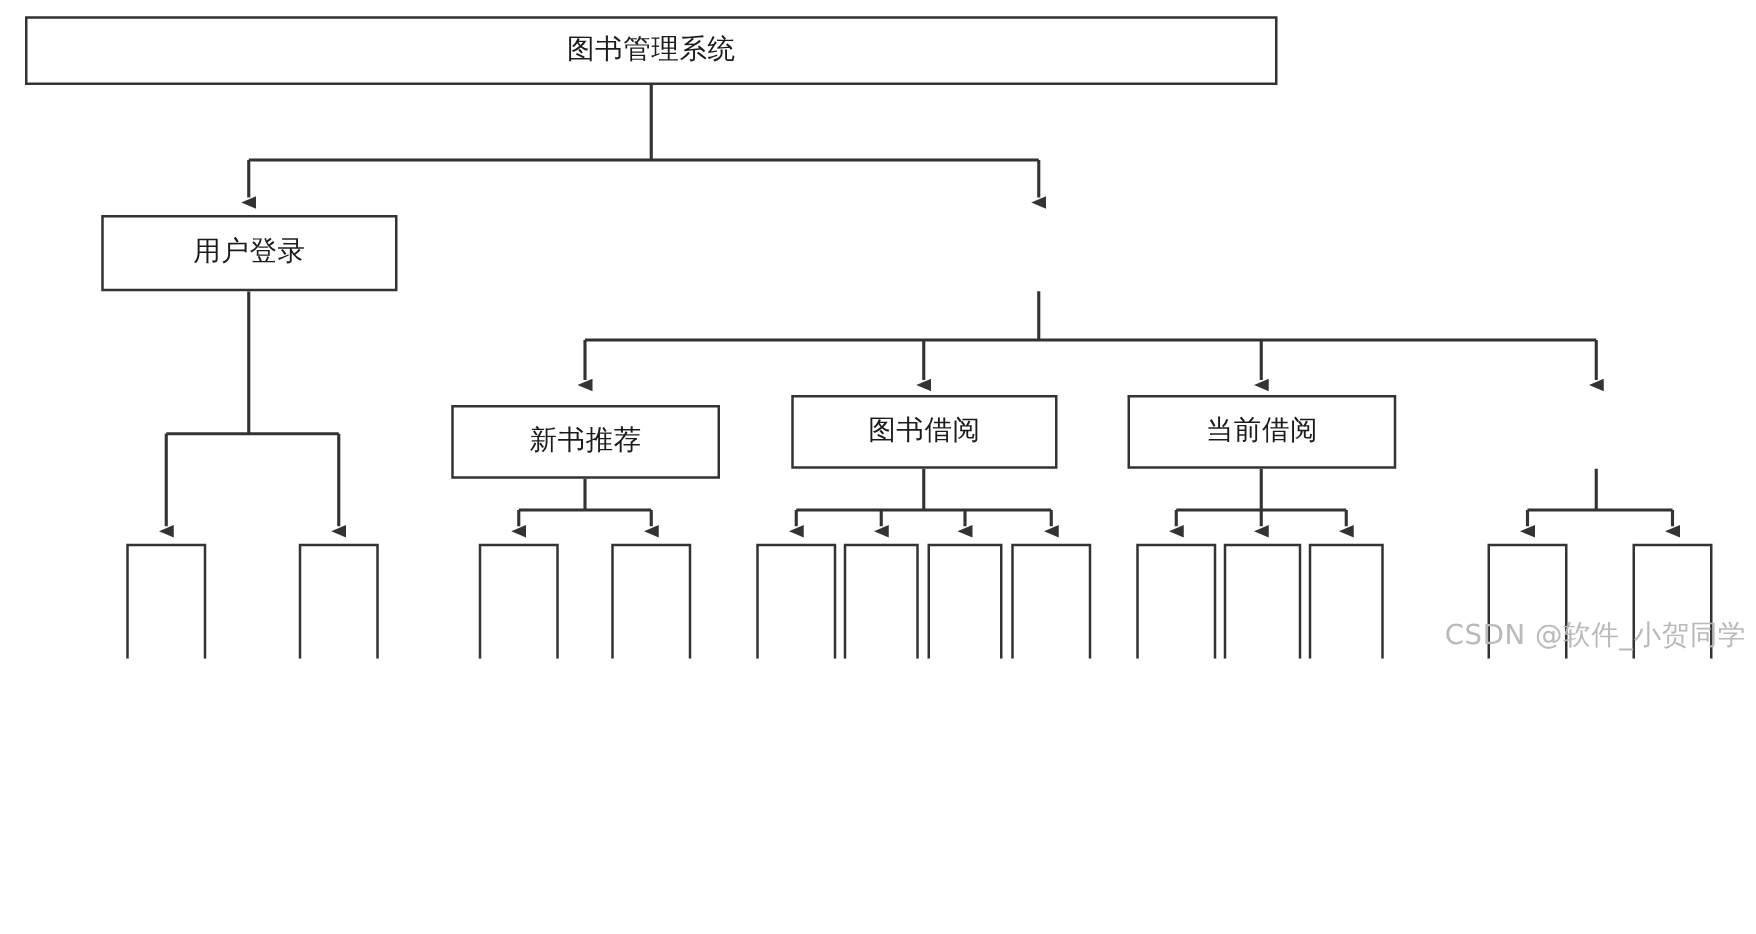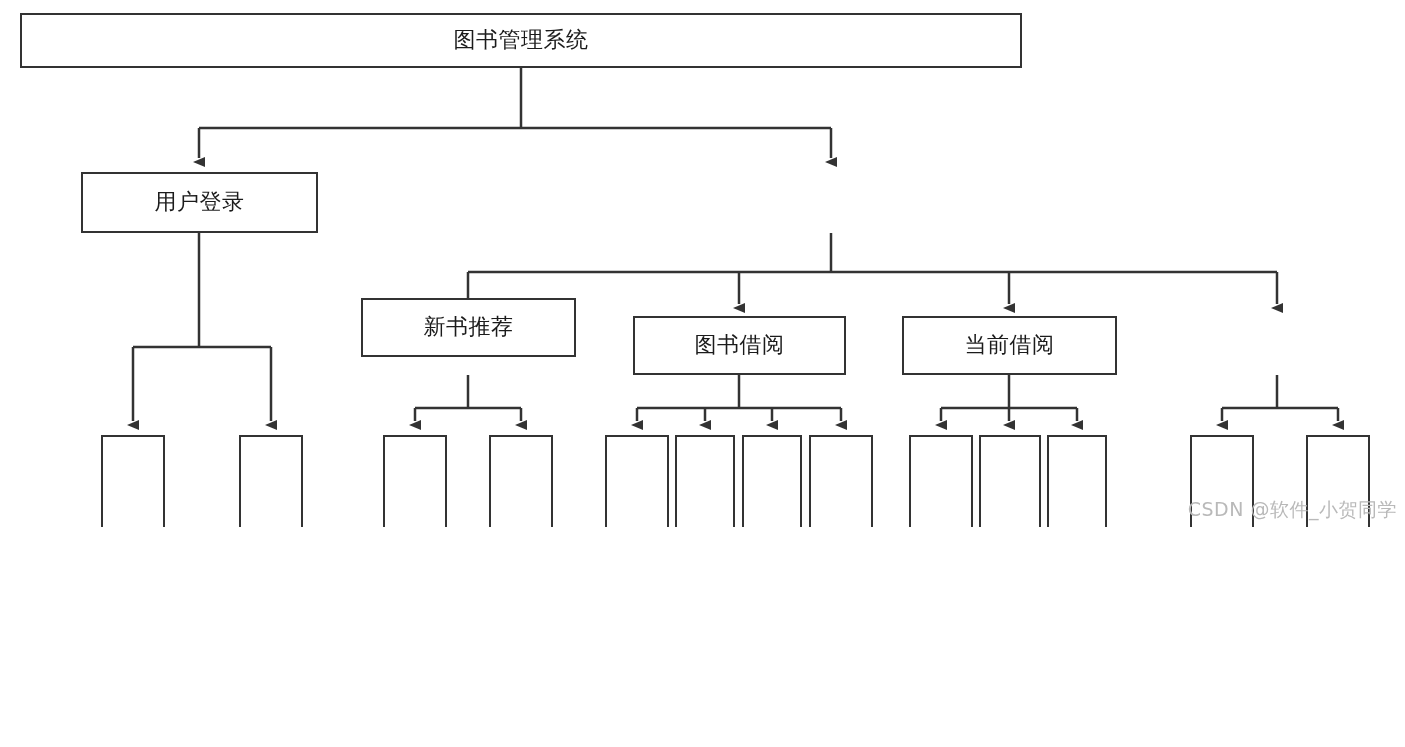--- a/index.html
+++ b/index.html
@@ -54,21 +54,21 @@
     white-space: nowrap;
   }
   .node-v.v-mid {
     align-items: center;
     padding-top: 0;
   }
   #watermark {
     position: absolute;
     right: 8px;
     bottom: 4px;
-    font-size: 19px;
+    font-size: 22px;
     color: #b9b9b9;
     letter-spacing: 0.5px;
     white-space: nowrap;
     z-index: 5;
     margin-top: 44px;
   }
 </style>
 </head>
 <body>
 
@@ -131,21 +131,21 @@
 
   <div class="node node-h" style="left:20px; top:13px; width:1002px; height:55px;">
     <span>图书管理系统</span>
   </div>
 
   <div class="node node-h" style="left:81px; top:172px; width:237px; height:61px;">
     <span>用户登录</span>
   </div>
 
 
-  <div class="node node-h" style="left:361px; top:298px; width:215px; height:59px;">
+  <div class="node node-h" style="left:361px; top:324px; width:215px; height:59px;">
     <span>新书推荐</span>
   </div>
 
   <div class="node node-h" style="left:902px; top:316px; width:215px; height:59px;">
     <span>当前借阅</span>
   </div>
 
   <div class="node node-h" style="left:633px; top:316px; width:213px; height:59px;">
     <span>图书借阅</span>
   </div>

